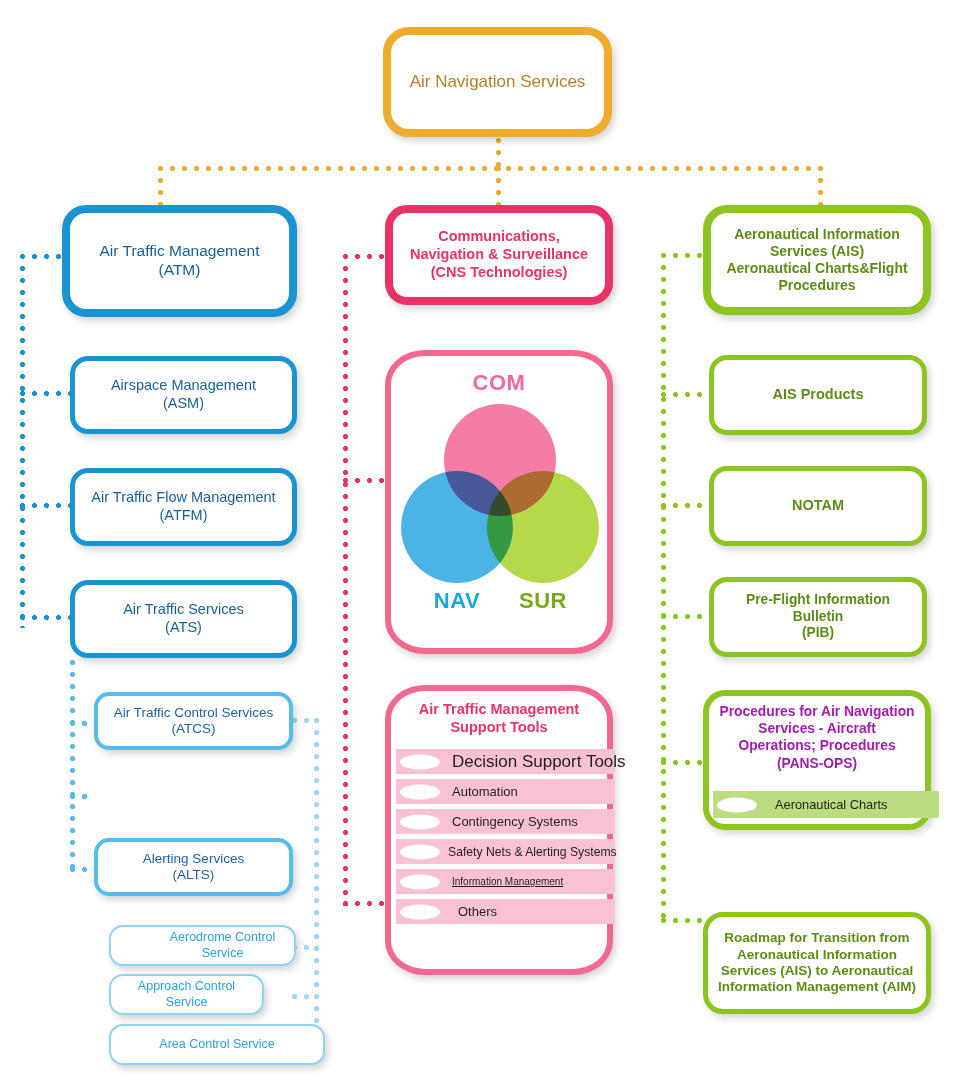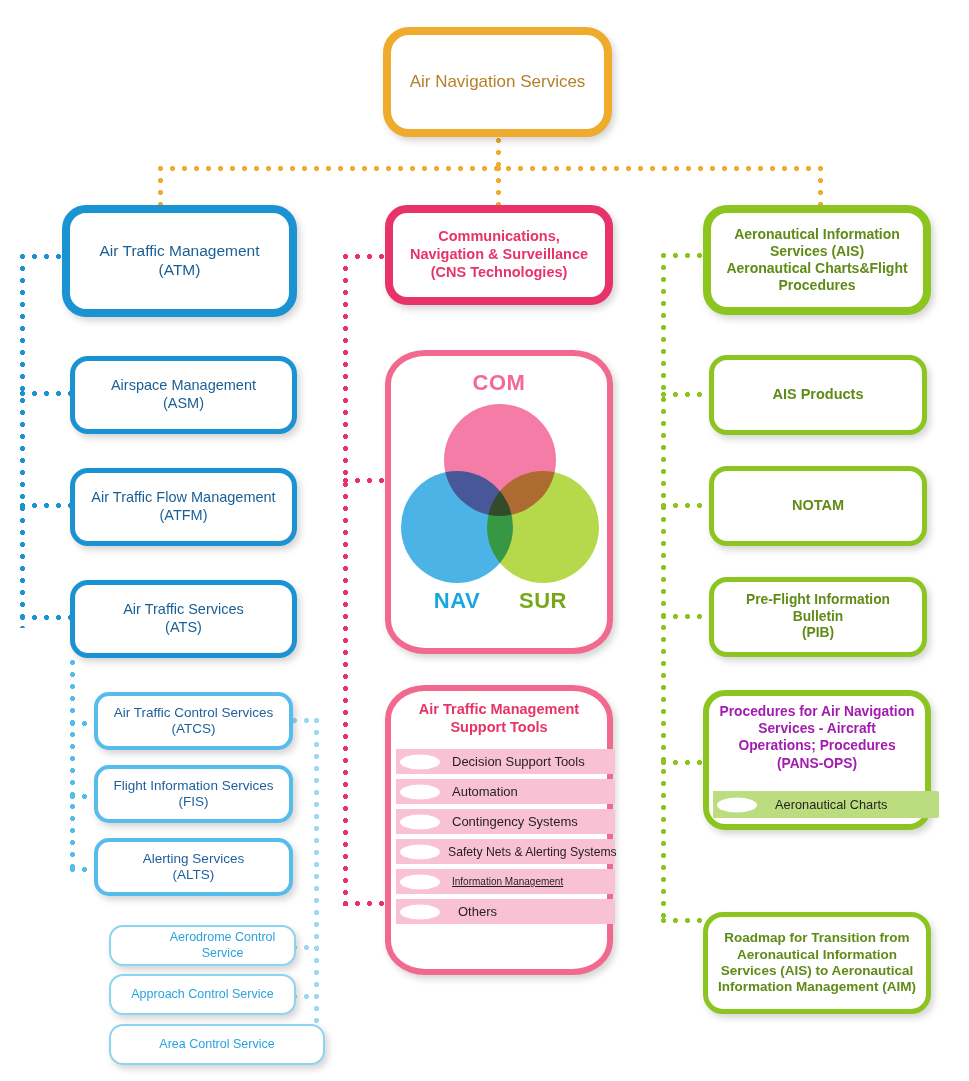--- a/index.html
+++ b/index.html
@@ -147,44 +147,38 @@
   <div class="dot-h d-blue2" style="left:70px;top:794px;width:24px;"></div>
   <div class="dot-h d-blue2" style="left:70px;top:867px;width:24px;"></div>
 
   <div class="node blue2 shadow" style="left:94px;top:692px;width:199px;height:58px;border-width:4px;border-radius:15px;font-size:13.5px;">
     <span class="txt">
       <span>Air Traffic Control Services</span><br>
       <span>(ATCS)</span>
     </span>
   </div>
 
-  <div class="node blue2 shadow" style="left:94px;top:765px;width:199px;height:58px;border-width:4px;border-radius:15px;font-size:13.5px;">
-    <span class="txt">
-      <span>Flight Information Services</span><br>
-      <span>(FIS)</span>
-    </span>
-  </div>
 
   <div class="node blue2 shadow" style="left:94px;top:838px;width:199px;height:58px;border-width:4px;border-radius:15px;font-size:13.5px;">
     <span class="txt">
       <span>Alerting Services</span><br>
       <span>(ALTS)</span>
     </span>
   </div>
 
   <div class="dot-v d-blue3" style="left:314px;top:718px;height:333px;"></div>
   <div class="dot-h d-blue3" style="left:292px;top:718px;width:26px;"></div>
   <div class="dot-h d-blue3" style="left:292px;top:945px;width:26px;"></div>
   <div class="dot-h d-blue3" style="left:292px;top:994px;width:26px;"></div>
   <div class="dot-h d-blue3" style="left:292px;top:1044px;width:26px;"></div>
 
   <div class="node blue3 shadow" style="left:109px;top:925px;width:187px;height:41px;border-width:2.5px;border-radius:14px;font-size:12.5px;padding-left:40px;">
     <span class="txt">Aerodrome Control Service</span>
   </div>
-  <div class="node blue3 shadow" style="left:109px;top:974px;width:187px;height:41px;border-width:2.5px;border-radius:14px;font-size:12.5px;">
+  <div class="node blue3 shadow" style="left:109px;top:974px;width:155px;height:41px;border-width:2.5px;border-radius:14px;font-size:12.5px;">
     <span class="txt">Approach Control Service</span>
   </div>
   <div class="node blue3 shadow" style="left:109px;top:1024px;width:216px;height:41px;border-width:2.5px;border-radius:14px;font-size:12.5px;">
     <span class="txt">Area Control Service</span>
   </div>
 
   <div class="dot-v d-pink" style="left:343px;top:254px;height:652px;"></div>
   <div class="dot-h d-pink" style="left:343px;top:254px;width:42px;"></div>
   <div class="dot-h d-pink" style="left:343px;top:478px;width:42px;"></div>
   <div class="dot-h d-pink" style="left:343px;top:901px;width:42px;"></div>
@@ -215,21 +209,21 @@
 
   <div style="position:absolute;left:385px;top:700px;width:228px;z-index:8;text-align:center;
               color:#e73368;font-weight:bold;font-size:14.5px;line-height:1.25;">
     <span>Air Traffic Management</span><br>
     <span>Support Tools</span>
   </div>
 
   <div class="bar-list" style="left:396px;top:749px;width:225px;">
     <div class="bar pinkbar" style="width:219px;">
       <span class="pill"></span>
-      <span class="bartxt" style="font-size:13px;">Decision Support Tools</span>
+      <span class="bartxt" style="font-size:17px;">Decision Support Tools</span>
     </div>
     <div class="bar pinkbar" style="width:219px;">
       <span class="pill"></span>
       <span class="bartxt" style="font-size:13px;">Automation</span>
     </div>
     <div class="bar pinkbar" style="width:219px;">
       <span class="pill"></span>
       <span class="bartxt" style="font-size:13px;">Contingency Systems</span>
     </div>
     <div class="bar pinkbar" style="width:219px;">

